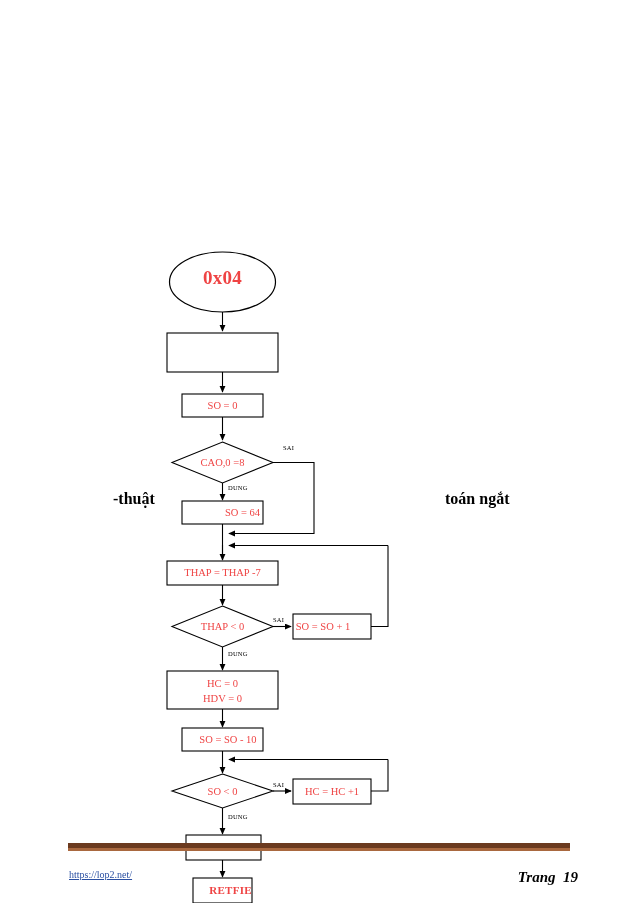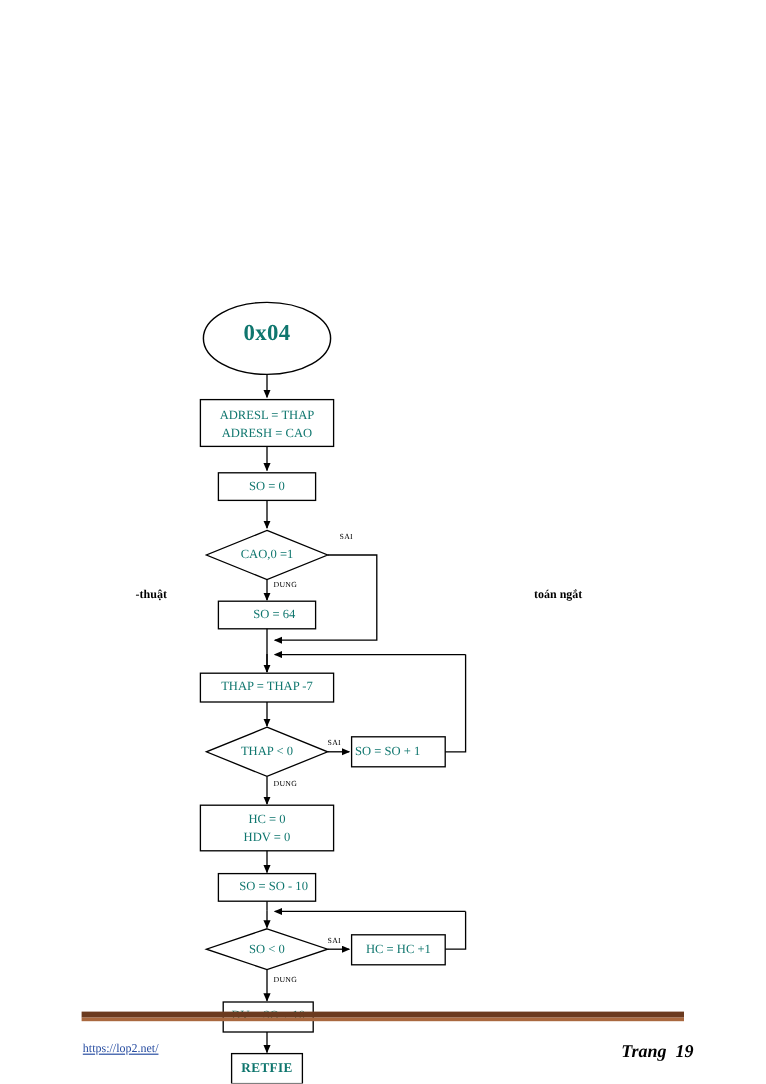--- a/index.html
+++ b/index.html
@@ -31,21 +31,21 @@
     height: 903px;
   }
 
   
   .node-text {
     position: absolute;
     text-align: center;
     font-family: "Liberation Serif", "DejaVu Serif", serif;
     font-size: 10.5px;
     line-height: 13px;
-    color: #0f766e;
+    color: #ef4444;
     white-space: pre;
     pointer-events: none;
   }
   .node-text.two-line { line-height: 15px; }
 
   .terminal-text {
     font-size: 19px;
     font-weight: bold;
     letter-spacing: 0.3px;
   }
@@ -62,21 +62,21 @@
     letter-spacing: 0.2px;
     color: #000;
     white-space: pre;
     pointer-events: none;
   }
 
   
   .side-note {
     position: absolute;
     font-family: "Liberation Serif", "DejaVu Serif", serif;
-    font-size: 10px;
+    font-size: 16px;
     font-weight: bold;
     color: #000;
     white-space: pre;
   }
 
   
   #footer-rule-dark {
     position: absolute;
     left: 68px;
     top: 843px;
@@ -192,47 +192,45 @@
       <rect x="186" y="835" width="75" height="25" fill="#fff"></rect>
 
       <line x1="222.5" y1="860" x2="222.5" y2="877" marker-end="url(#arrow)"></line>
 
       <rect x="193" y="878" width="59" height="25" fill="#fff"></rect>
     </g>
   </svg>
 
   <div class="node-text terminal-text" style="left:172px; top:271px; width:101px;">0x04</div>
 
-  <div class="node-text two-line" style="left:167px; top:339px; width:111px;">ADRESL = THAP
-ADRESH = CAO</div>
 
   <div class="node-text" style="left:182px; top:399px; width:81px;">SO = 0</div>
 
-  <div class="node-text" style="left:172px; top:456px; width:101px;">CAO,0 =1</div>
-
-  <div class="node-text" style="left:186px; top:506px; width:85px;">SO = 64</div>
+  <div class="node-text" style="left:172px; top:456px; width:101px;">CAO,0 =8</div>
+
+  <div class="node-text" style="left:200px; top:506px; width:85px;">SO = 64</div>
 
   <div class="node-text" style="left:167px; top:566px; width:111px;">THAP = THAP -7</div>
 
   <div class="node-text" style="left:172px; top:620px; width:101px;">THAP &lt; 0</div>
 
   <div class="node-text" style="left:293px; top:620px; width:60px;">SO = SO + 1</div>
 
   <div class="node-text two-line" style="left:167px; top:676px; width:111px;">HC = 0
 HDV = 0</div>
 
   <div class="node-text" style="left:182px; top:733px; width:92px;">SO = SO - 10</div>
 
   <div class="node-text" style="left:172px; top:785px; width:101px;">SO &lt; 0</div>
 
   <div class="node-text" style="left:293px; top:785px; width:78px;">HC = HC +1</div>
 
   <div class="node-text" style="left:186px; top:840px; width:75px;">DV = SO + 10</div>
 
-  <div class="node-text retfie-text" style="left:193px; top:884px; width:59px;">RETFIE</div>
+  <div class="node-text retfie-text" style="left:193px; top:884px; width:59px;text-align:right;">RETFIE</div>
 
   <div class="edge-label" style="left:283px; top:444px;">SAI</div>
   <div class="edge-label" style="left:228px; top:484px;">DUNG</div>
 
   <div class="edge-label" style="left:273px; top:616px;">SAI</div>
   <div class="edge-label" style="left:228px; top:650px;">DUNG</div>
 
   <div class="edge-label" style="left:273px; top:781px;">SAI</div>
   <div class="edge-label" style="left:228px; top:813px;">DUNG</div>
 

